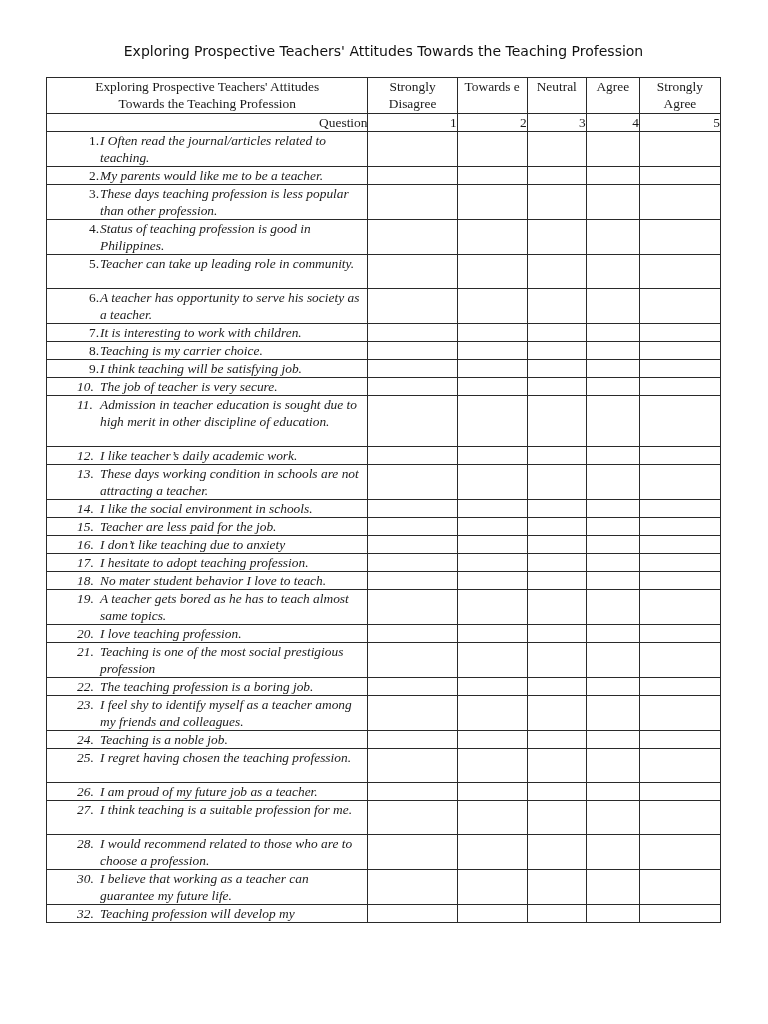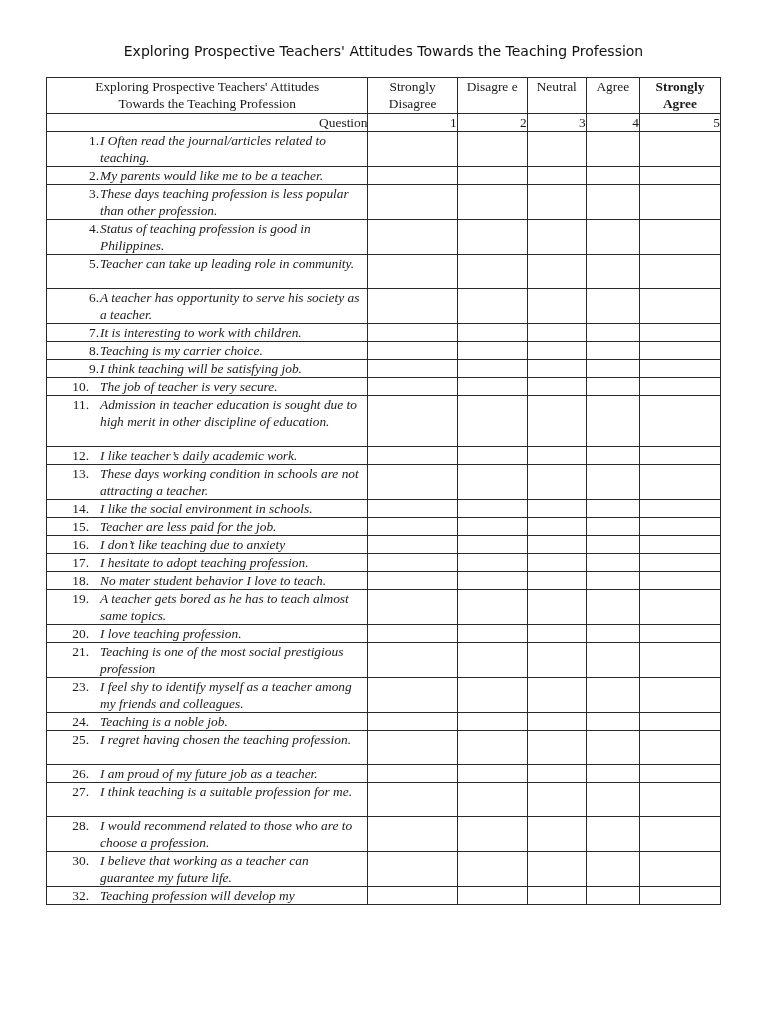--- a/index.html
+++ b/index.html
@@ -22,21 +22,21 @@
   .c0 { width: 321px; }
   .c1 { width: 89px; }
   .c2 { width: 70px; }
   .c3 { width: 59px; }
   .c4 { width: 53px; }
   .c5 { width: 81px; }
   .hdr1 th { height: 35px; }
   .hdr2 td { height: 16px; text-align: right; }
   .qcell { position: relative; padding-left: 53px !important; padding-right: 2px !important; }
   .qnum { position: absolute; left: 28px; width: 24px; text-align: right; }
-  .qnum.two { left: 12px; width: 30px; text-align: right; }
+  .qnum.two { left: 30px; width: 30px; text-align: left; font-style: italic; }
   .qtext { display: block; font-style: italic; }
   tr.r1 td { height: 16px; }
   tr.r2 td { height: 33px; }
   tr.r3 td { height: 50px; }
   .blank { }
 </style>
 </head>
 <body>
 
 <div class="title">
@@ -49,24 +49,24 @@
       <col class="c1">
       <col class="c2">
       <col class="c3">
       <col class="c4">
       <col class="c5">
   </colgroup>
   <thead>
     <tr class="hdr1">
       <th style="padding:0 30px;">Exploring Prospective Teachers' Attitudes Towards the Teaching Profession</th>
       <th>Strongly Disagree</th>
-      <th style="padding:0 6px;word-break:break-all;">Disagre e</th>
+      <th style="padding:0 6px;word-break:break-all;">Towards e</th>
       <th>Neutral</th>
       <th>Agree</th>
-      <th style="padding:0 0;font-weight:bold;">Strongly Agree</th>
+      <th style="padding:0 0;">Strongly Agree</th>
     </tr>
     <tr class="hdr2">
       <td>Question</td>
       <td>1</td>
       <td>2</td>
       <td>3</td>
       <td>4</td>
       <td>5</td>
     </tr>
   </thead>
@@ -295,20 +295,31 @@
         <td class="qcell">
           <span class="qnum two">21.</span>
           <span class="qtext">Teaching is one of the most social prestigious profession</span>
         </td>
         <td class="blank"></td>
         <td class="blank"></td>
         <td class="blank"></td>
         <td class="blank"></td>
         <td class="blank"></td>
       </tr>
+      <tr class="r1">
+        <td class="qcell">
+          <span class="qnum two">22.</span>
+          <span class="qtext">The teaching profession is a boring job.</span>
+        </td>
+        <td class="blank"></td>
+        <td class="blank"></td>
+        <td class="blank"></td>
+        <td class="blank"></td>
+        <td class="blank"></td>
+      </tr>
       <tr class="r2">
         <td class="qcell">
           <span class="qnum two">23.</span>
           <span class="qtext">I feel shy to identify myself as a teacher among my friends and colleagues.</span>
         </td>
         <td class="blank"></td>
         <td class="blank"></td>
         <td class="blank"></td>
         <td class="blank"></td>
         <td class="blank"></td>

